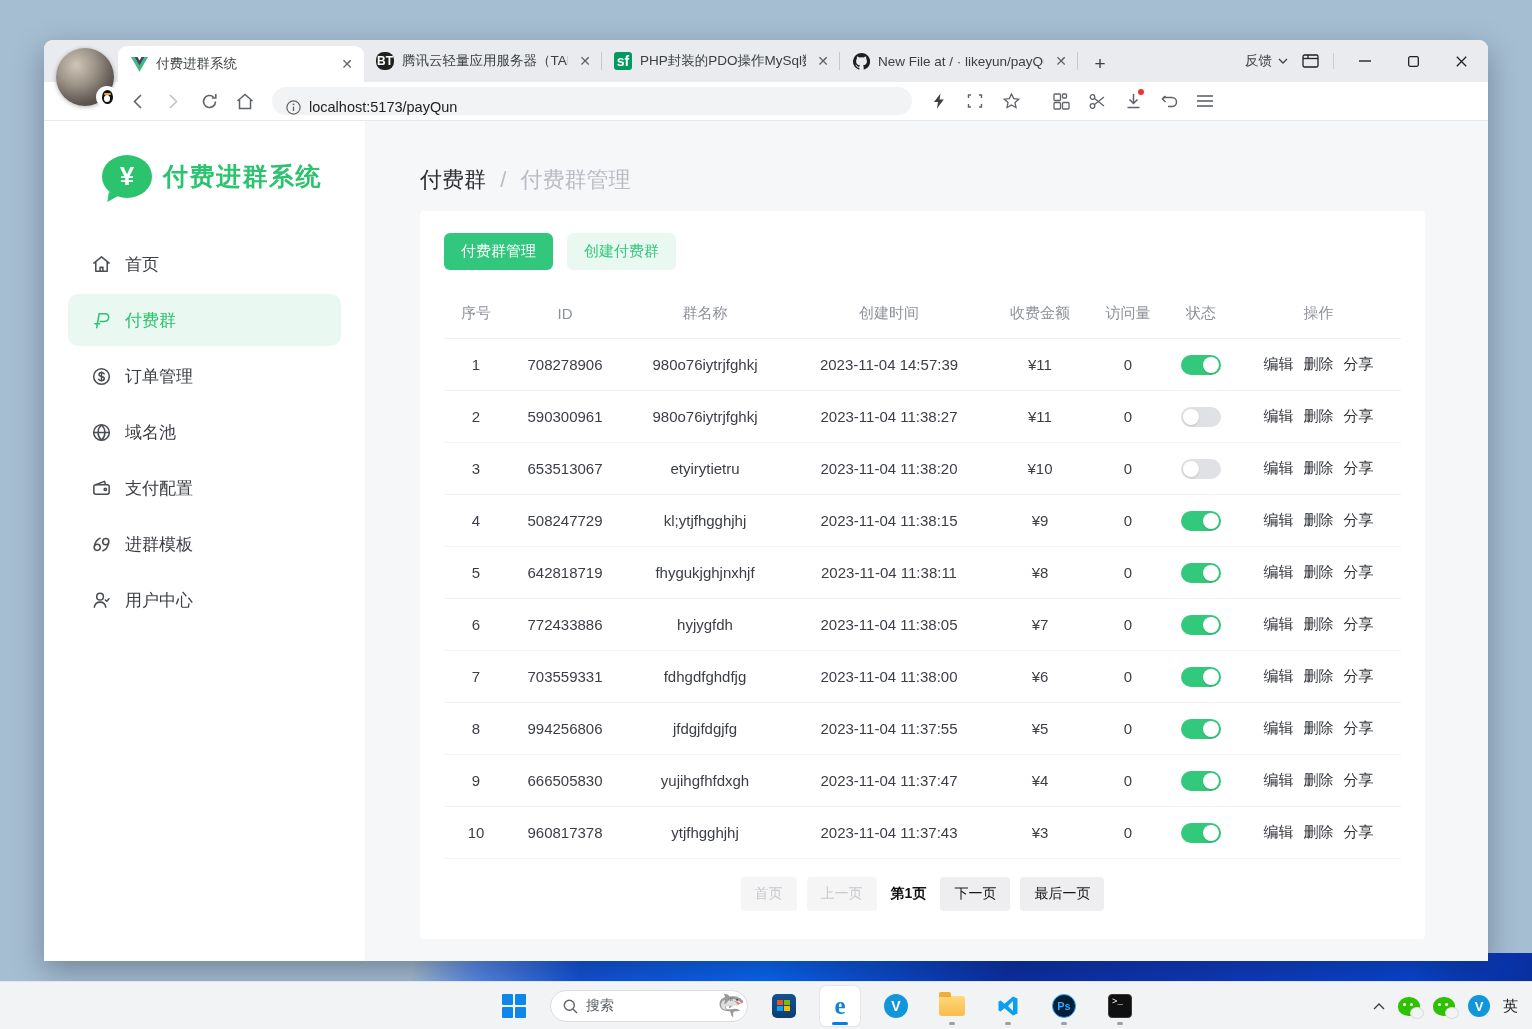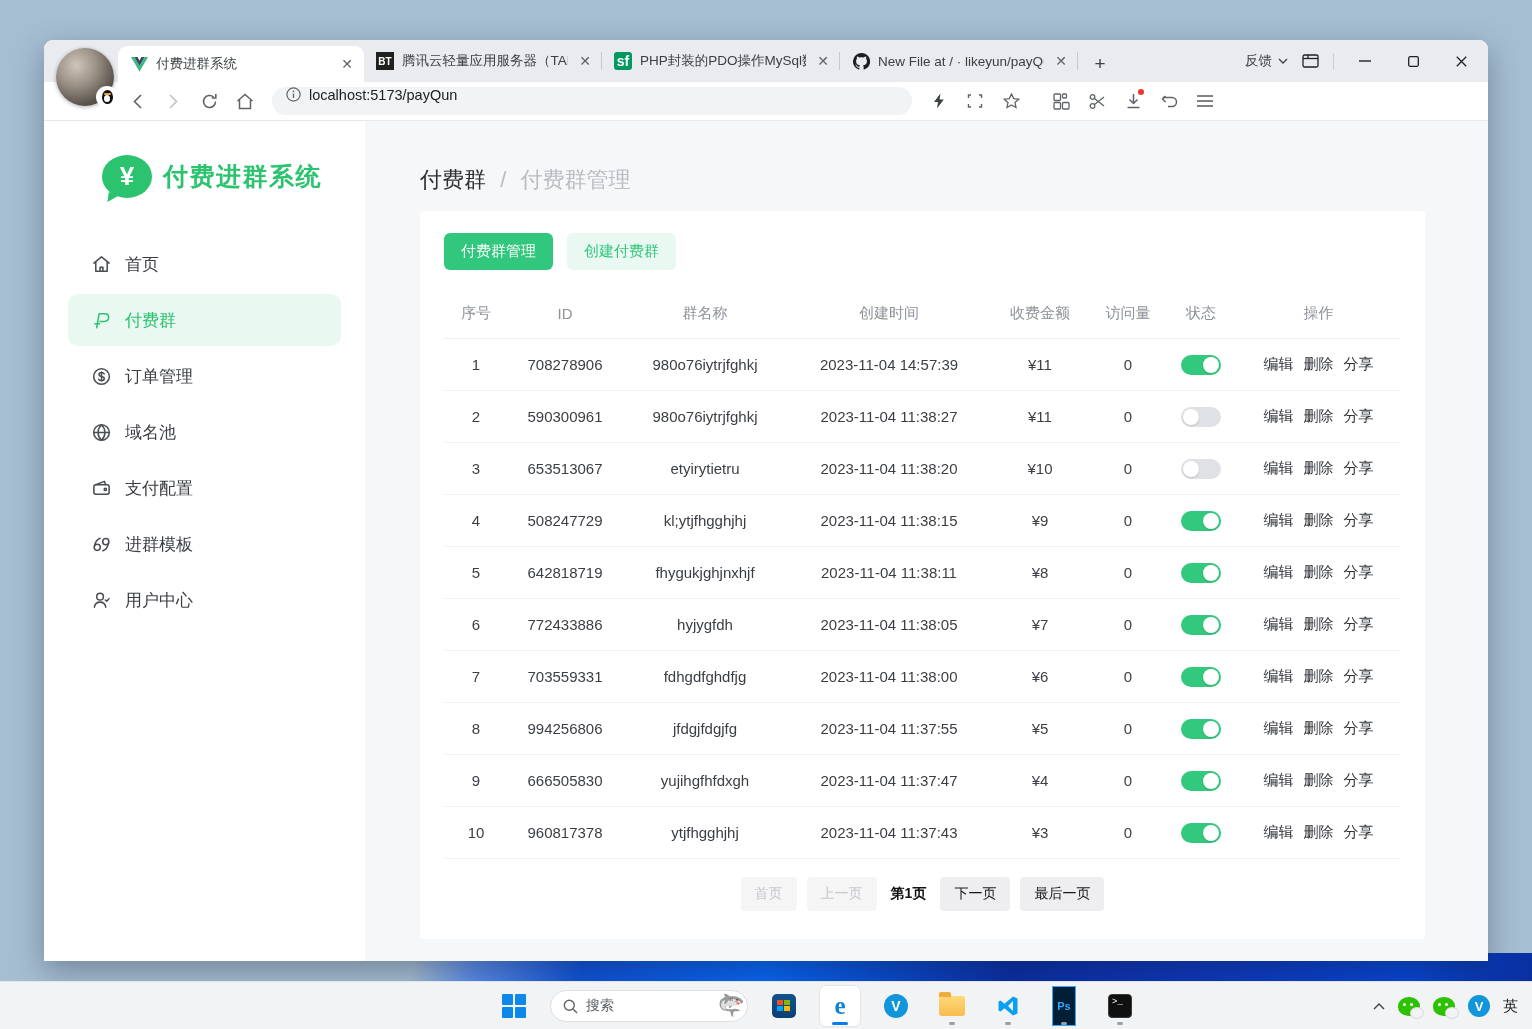--- a/index.html
+++ b/index.html
@@ -30,36 +30,36 @@
   .tabstrip { height:42px; background:#e9ebee; border-radius:9px 9px 0 0;
     display:flex; align-items:flex-end; padding-left:74px; position:relative; flex:0 0 auto; }
   .tab { width:238px; height:42px; display:flex; align-items:center; gap:8px; padding:0 8px 0 12px;
     font-size:13.5px; color:#3c4043; position:relative; cursor:default; }
   .tab .title { flex:1; white-space:nowrap; overflow:hidden; }
   .tab .tclose { width:18px; height:18px; display:grid; place-items:center; border-radius:50%;
     font-size:14px; color:#5f6368; }
   .tab.active { background:#fff; border-radius:9px 9px 0 0; height:36px; width:246px; }
   .tab:not(.active)::after { content:""; position:absolute; right:0; top:12px; height:18px; border-right:1px solid #c6cace; }
   .fav { width:18px; height:18px; flex:0 0 auto; display:grid; place-items:center; }
-  .fav-bt  { background:#20201f; color:#fff; font-size:10px; font-weight:700; border-radius:0; }
+  .fav-bt  { background:#20201f; color:#fff; font-size:12px; font-weight:700; border-radius:8px; }
   .fav-sf  { background:#009a61; color:#fff; font-size:14px; font-weight:700; border-radius:3px; }
   .newtab { width:28px; height:28px; margin:0 0 4px 8px; display:grid; place-items:center;
     font-size:19px; color:#3c4043; }
   .strip-right { position:absolute; right:10px; top:0; height:42px; display:flex; align-items:center; gap:14px; color:#3c4043; }
   .feedback { display:flex; align-items:center; gap:6px; font-size:13.5px;justify-content:flex-end; }
   .winbtn { width:34px; height:30px; display:grid; place-items:center; color:#202124; }
   .vdiv { height:16px; border-left:1px solid #c9ccd0; }
 
   
   .toolbar { height:38px; background:#fff; display:flex; align-items:center; padding:0 10px 0 78px;
     gap:6px; flex:0 0 auto; }
   .navbtn { width:30px; height:30px; display:grid; place-items:center; border-radius:6px; color:#5f6368; }
   .navbtn.dis { color:#b6b9be; }
   .addr { width:640px; height:28px; background:#f1f3f4; border-radius:14px; display:flex;
-    align-items:flex-start; gap:8px; padding:0 14px; margin:0 6px; }
+    align-items:flex-end; gap:8px; padding:0 14px; margin:0 6px; }
   .addr .url { font-size:14.5px; color:#202124; }
   .qsearch { width:288px; height:28px; background:#f1f3f4; border-radius:8px; display:flex;
     align-items:center; gap:7px; padding:0 10px; margin-left:6px; }
   .qsearch .qtxt { flex:1; font-size:13px; color:#33373d; white-space:nowrap; overflow:hidden; }
   .dlwrap { position:relative; }
   .reddot { position:absolute; right:4px; top:3px; width:6px; height:6px; border-radius:50%; background:#e33; }
 
   
   .appbody { flex:1; display:flex; border-top:1px solid #e6e8ea; min-height:0; }
   .sidebar { width:321px; background:#fff; flex:0 0 auto; padding-top:26px; }
@@ -129,21 +129,21 @@
   .store { width:24px; height:24px; border-radius:5px; background:linear-gradient(180deg,#11528f, #0c3f74);
     display:grid; place-items:center; }
   .store i { width:14px; height:12px; display:grid; grid-template-columns:6px 6px; grid-template-rows:5px 5px; gap:1px; }
   .store i b:nth-child(1){background:#f25022}.store i b:nth-child(2){background:#7fba00}
   .store i b:nth-child(3){background:#00a4ef}.store i b:nth-child(4){background:#ffb900}
   .eicon { font-size:25px; font-weight:700; color:#1183d6; font-family:"Liberation Serif",serif; }
   .vcirc { width:24px; height:24px; border-radius:50%; background:#1296db; color:#fff; display:grid;
     place-items:center; font-size:14px; font-weight:700; }
   .folder { width:26px; height:20px; background:linear-gradient(180deg,#ffd977,#f7bc4e); border-radius:2px 3px 3px 3px; position:relative; }
   .folder::before { content:""; position:absolute; left:0; top:-4px; width:12px; height:5px; background:#f0ad3e; border-radius:2px 2px 0 0; }
-  .psicon { width:24px; height:40px; background:#001e36; border:1px solid #31a8ff; border-radius:0;
+  .psicon { width:24px; height:24px; background:#001e36; border:1px solid #31a8ff; border-radius:12px;
     color:#31a8ff; font-size:11px; font-weight:700; display:grid; place-items:center; }
   .term { width:24px; height:24px; background:#101010; border:1px solid #3a3a3a; border-radius:4px;
     color:#fff; font-size:9px; display:flex; padding:2px 0 0 3px; font-family:"Liberation Mono",monospace; }
   .tb-right { position:absolute; right:14px; top:0; height:48px; display:flex; align-items:center; gap:13px; }
   .wechat { width:22px; height:19px; background:#2dc100; border-radius:48%; position:relative; }
   .wechat::before { content:""; position:absolute; left:5px; top:6px; width:3px; height:3px; border-radius:50%; background:#fff; box-shadow:7px 0 0 #fff; }
   .wechat::after { content:""; position:absolute; right:-4px; bottom:-3px; width:12px; height:10px; background:#f3f3f5; border:1px solid #d9dbde; border-radius:50%; }
   .lang { font-size:15px; color:#1c1d1f; }
   .chev { font-size:13px; color:#3c4043; }
   svg.ic { display:block; }

